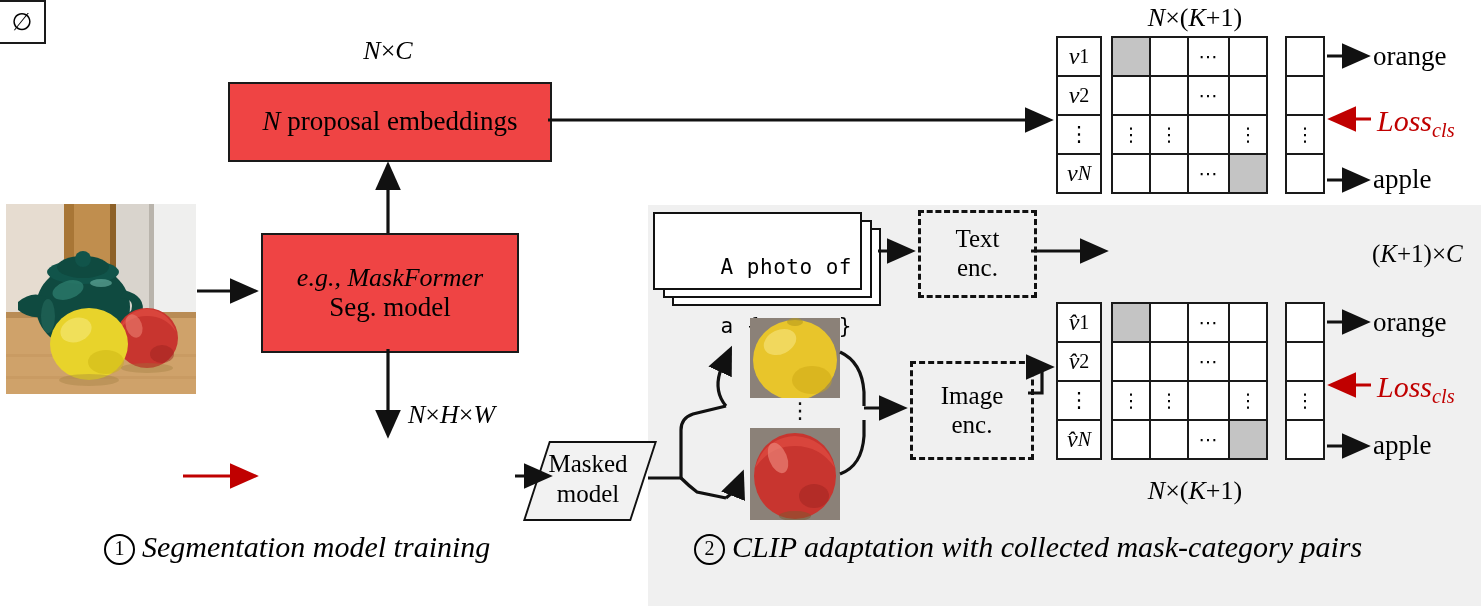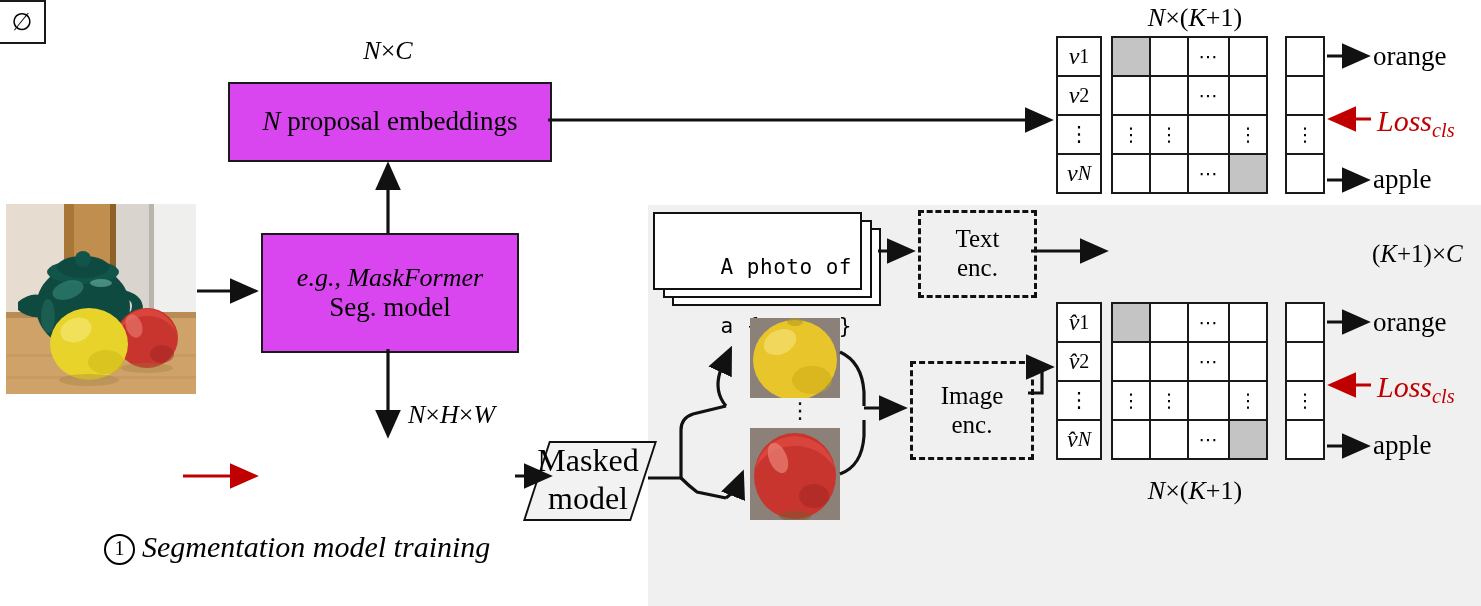--- a/index.html
+++ b/index.html
@@ -3,21 +3,21 @@
 <meta charset="utf-8">
 <style>
   html,body{margin:0;padding:0;background:#fff;}
   body{width:1481px;height:606px;position:relative;overflow:hidden;
        font-family:"Liberation Serif","DejaVu Serif",serif;color:#000;}
   #stage{position:absolute;left:0;top:0;width:1481px;height:606px;}
 
   .panel-right{position:absolute;left:648px;top:205px;width:833px;height:401px;background:#f0f0f0;}
 
   
-  .box{position:absolute;background:#d946ef;border:2.5px solid #1a1a1a;
+  .box{position:absolute;background:#ef4444;border:2.5px solid #1a1a1a;
        display:flex;flex-direction:column;align-items:center;justify-content:center;
        text-align:right;line-height:1.15;}
   .box-line{display:block;white-space:nowrap;}
 
   
   .dashbox{position:absolute;border:3px dashed #111;background:transparent;
        display:flex;flex-direction:column;align-items:center;justify-content:center;
        text-align:center;line-height:1.15;}
 
   
@@ -115,21 +115,21 @@
     <span class="box-line ital" style="font-size:26px;"><i>e.g.</i>, MaskFormer</span>
     <span class="box-line">Seg. model</span>
   </div>
 
   <div class="lbl" style="left:408px;top:400px;font-size:26px;">
     <span><i>N</i>×<i>H</i>×<i>W</i></span>
   </div>
 
 
   <div class="para" style="left:536px;top:441px;width:104px;height:76px;"></div>
-  <div class="para-txt" style="left:536px;top:441px;width:104px;height:76px;font-size:32px;">
+  <div class="para-txt" style="left:536px;top:441px;width:104px;height:76px;font-size:25px;">
     <span>Masked</span>
     <span>model</span>
   </div>
 
   <div class="card" style="left:672px;top:228px;width:205px;height:74px;"></div>
   <div class="card" style="left:663px;top:220px;width:205px;height:74px;"></div>
   <div class="card" style="left:653px;top:212px;width:205px;height:74px;"></div>
   <div class="card-txt" style="left:668px;top:223px;width:180px;height:54px;">
     <span>A photo of</span><br>
     <span>a {orange}</span>
@@ -299,20 +299,23 @@
   <div class="lbl red loss" style="left:1377px;top:370px;font-size:30px;">
     <span>Loss</span><span class="sub">cls</span>
   </div>
   <div class="lbl" style="left:1195px;top:476px;transform:translateX(-50%);font-size:26px;">
     <span><i>N</i>×(<i>K</i>+1)</span>
   </div>
 
   <div class="caption" style="left:104px;top:530px;font-size:30px;">
     <span class="circnum">1</span><span>Segmentation model training</span>
   </div>
+  <div class="caption" style="left:694px;top:530px;font-size:30px;">
+    <span class="circnum">2</span><span>CLIP adaptation with collected mask-category pairs</span>
+  </div>
 
   <svg width="1481" height="606">
     <defs>
       <marker id="ah" markerWidth="9" markerHeight="9" refX="7.5" refY="4" orient="auto">
         <path d="M0,0 L9,4 L0,8 z" fill="#111"></path>
       </marker>
       <marker id="ahr" markerWidth="9" markerHeight="9" refX="7.5" refY="4" orient="auto">
         <path d="M0,0 L9,4 L0,8 z" fill="#c00000"></path>
       </marker>
     </defs>

